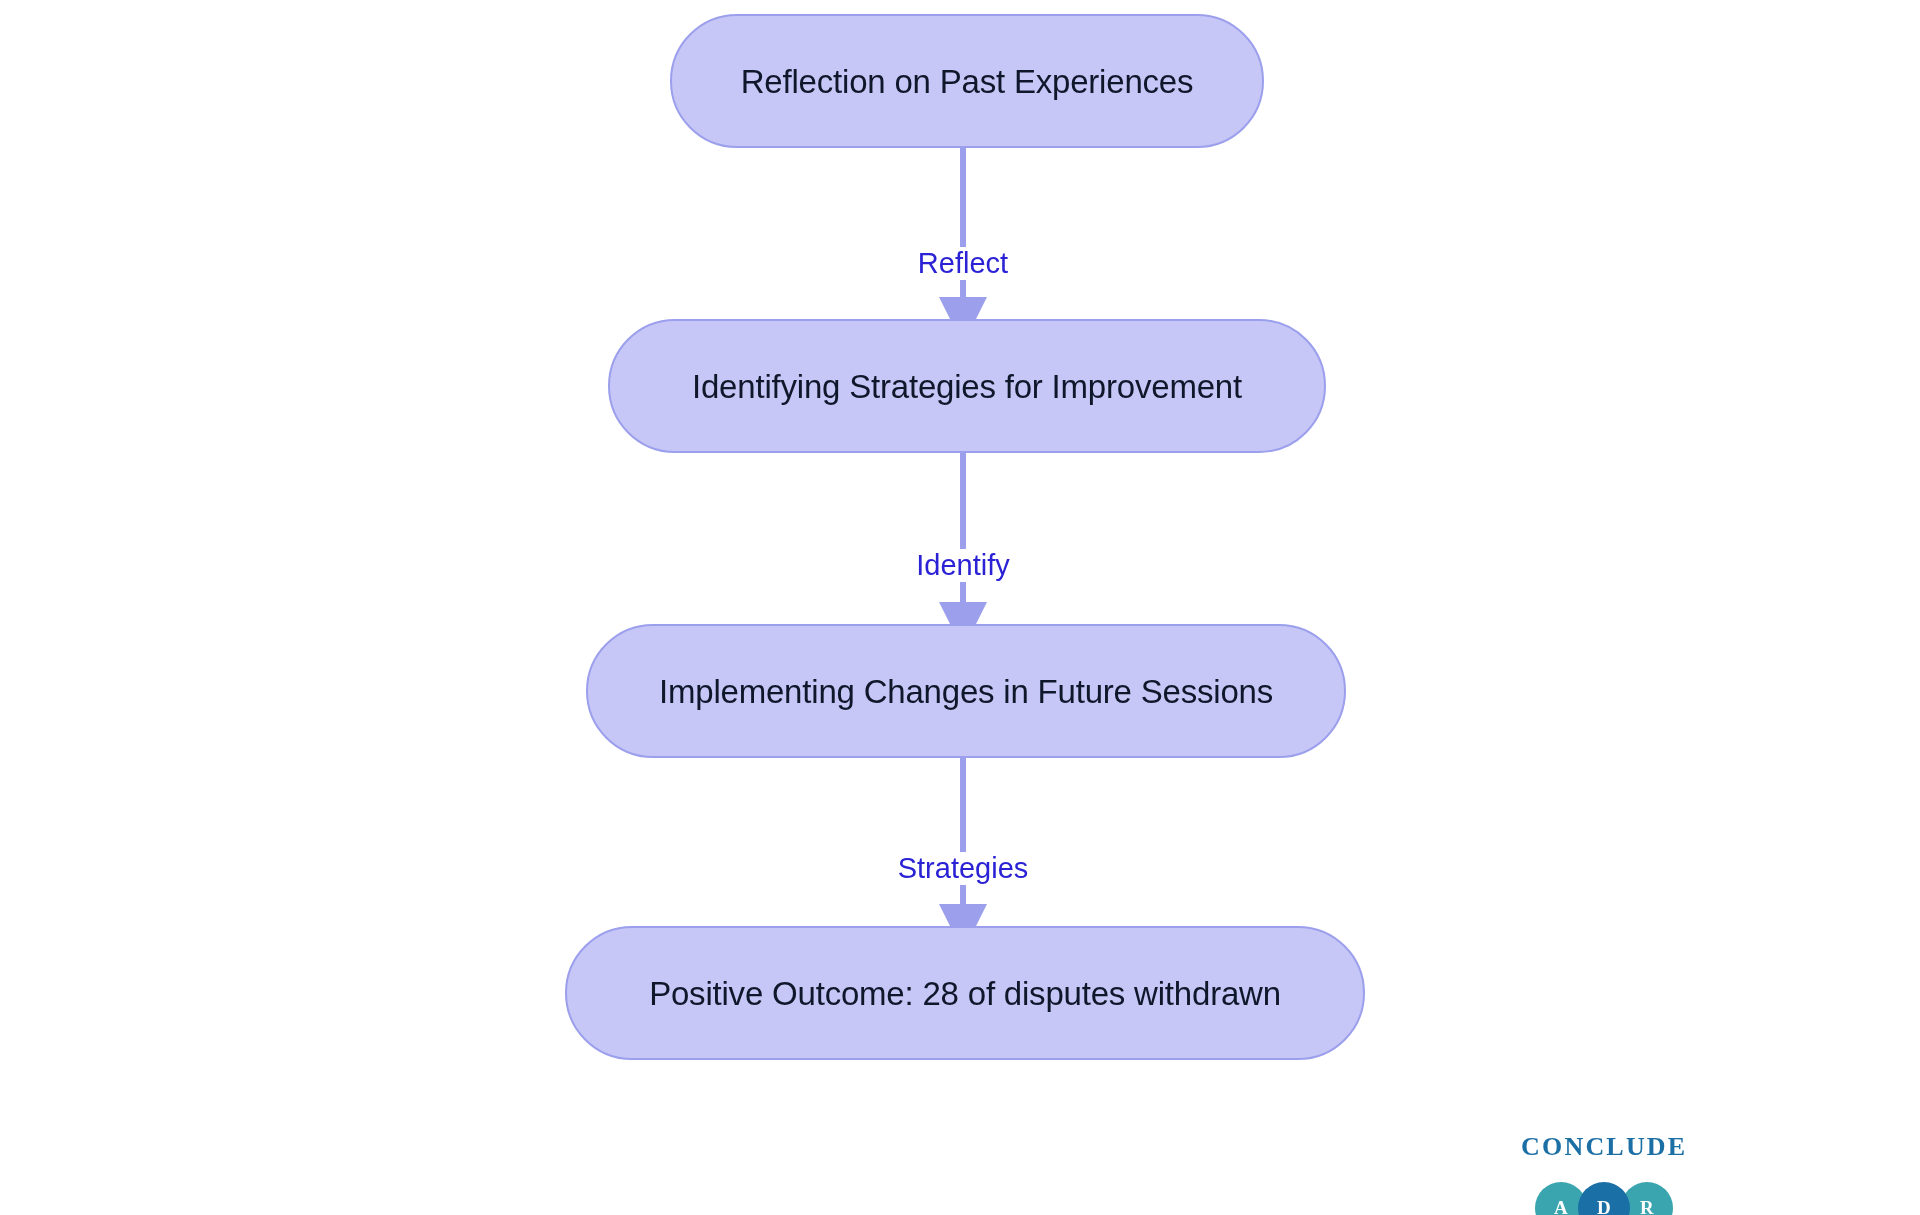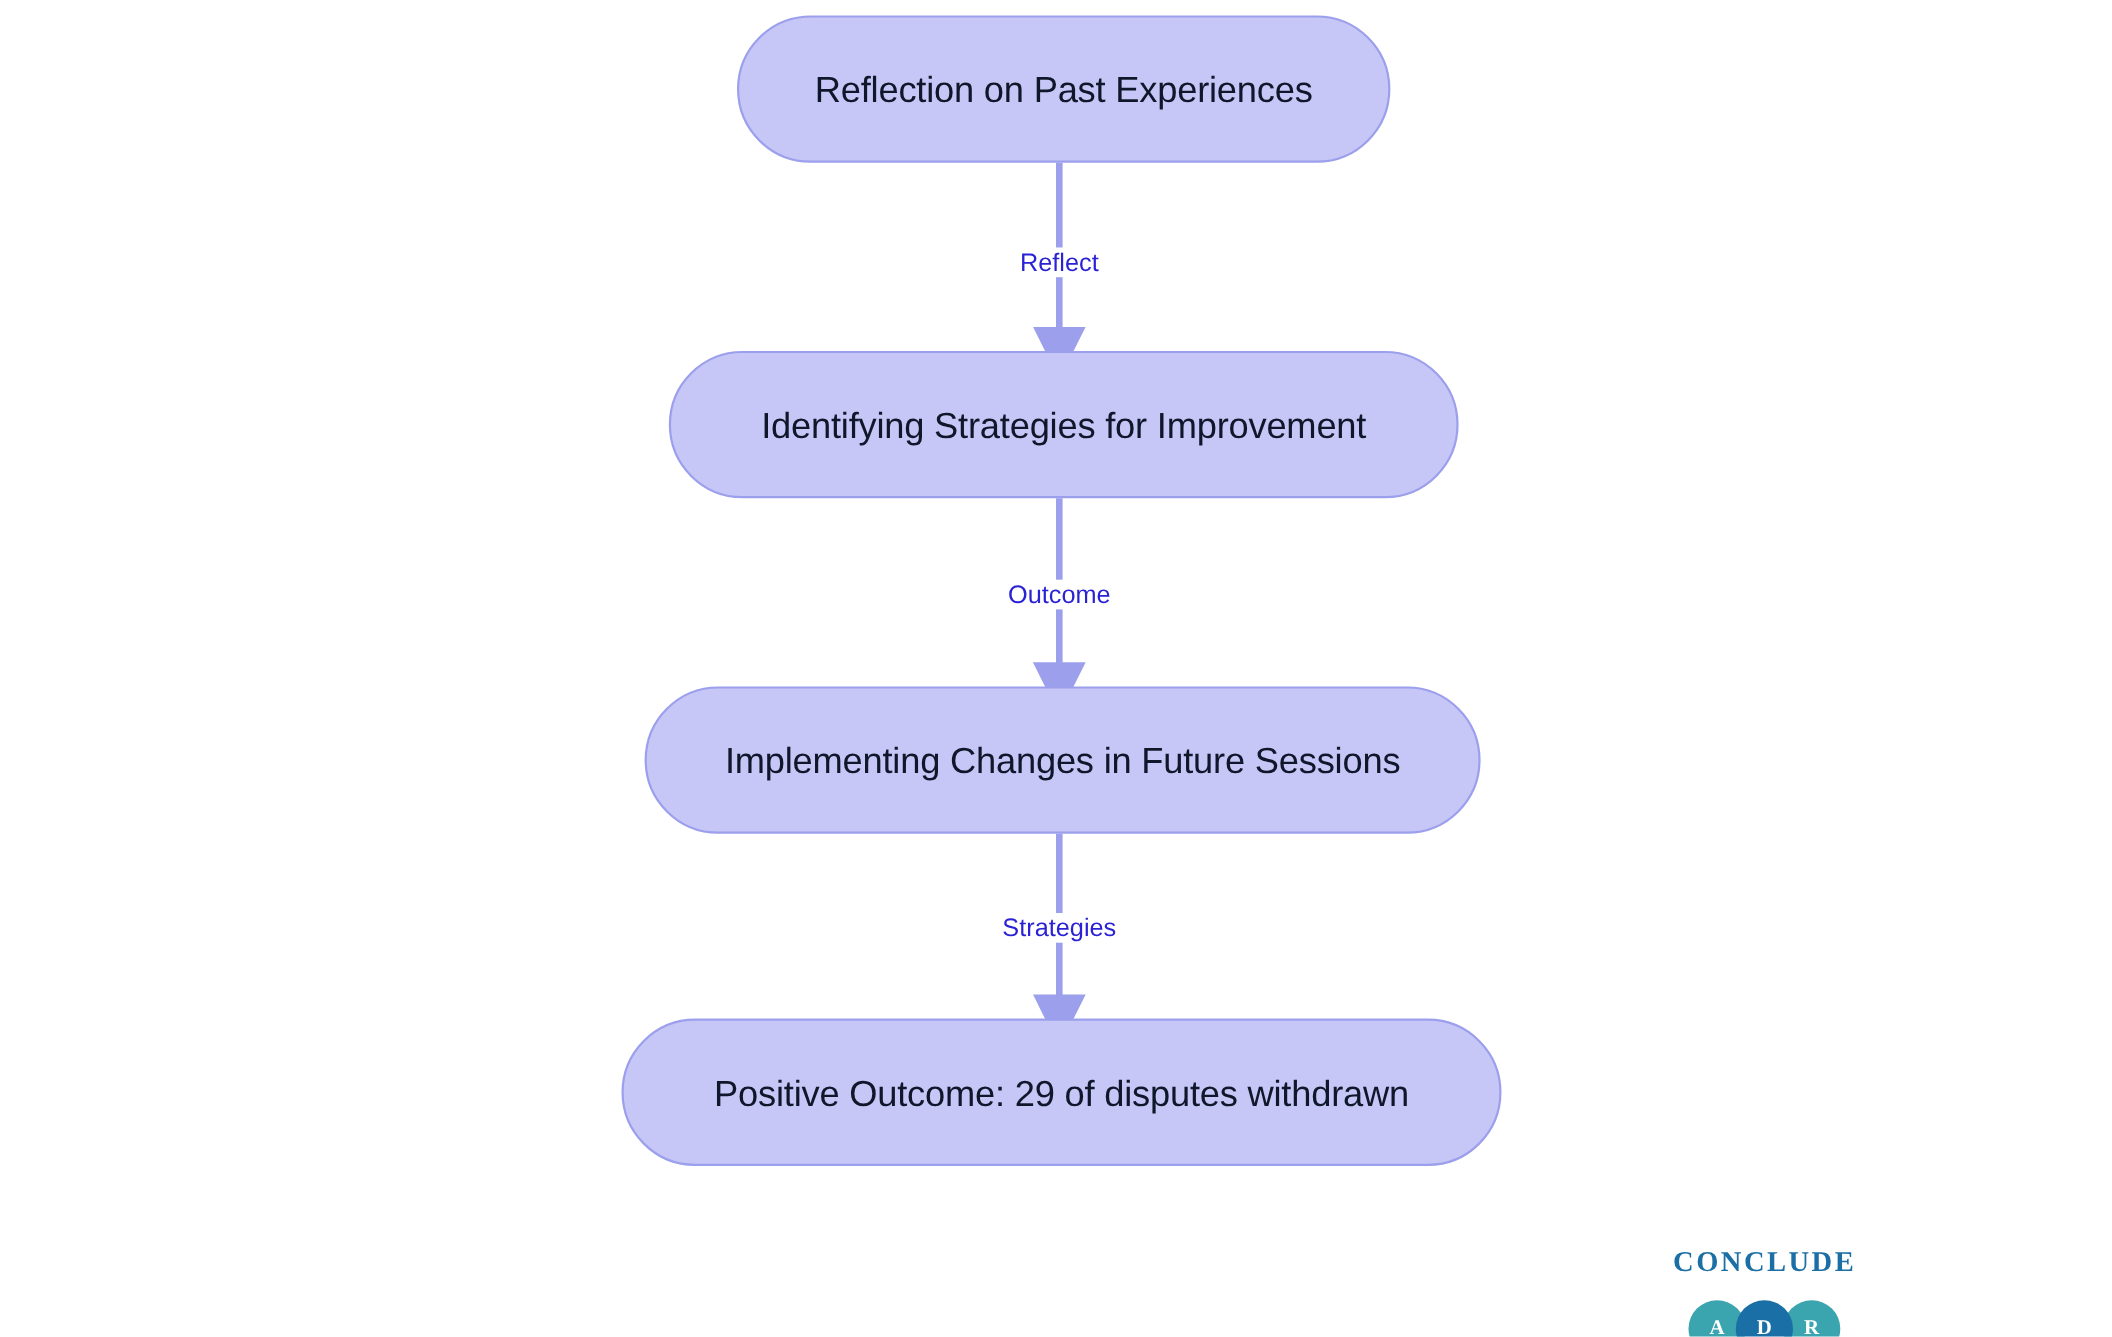--- a/index.html
+++ b/index.html
@@ -73,26 +73,27 @@
     position: absolute;
     left: 0; top: 0;
     width: 1920px; height: 1215px;
     pointer-events: none;
   }
 
   .edge-label {
     position: absolute;
     color: #2a22d4;
     font-family: "Liberation Sans", sans-serif;
-    font-size: 23px;
+    font-size: 29px;
     line-height: 1;
     white-space: nowrap;
     transform: translateX(-50%);
     background: #ffffff;
     padding: 2px 8px;
+    margin-top: 22px;
   }
 
   #edge-label-reflect   { left: 963px; top: 225px; }
   #edge-label-identify  { left: 963px; top: 527px; }
   #edge-label-implement { left: 963px; top: 830px; }
 
   
   #brand-logo {
     position: absolute;
     left: 1521px;
@@ -167,26 +168,26 @@
 
   <div class="node" id="node-implementing">
     <span class="node-label">Implementing Changes in Future Sessions</span>
   </div>
 
   <div class="node" id="node-strategies">
     <span class="node-label">Identifying Strategies for Improvement</span>
   </div>
 
   <div class="node" id="node-outcome">
-    <span class="node-label">Positive Outcome: 29 of disputes withdrawn</span>
+    <span class="node-label">Positive Outcome: 28 of disputes withdrawn</span>
   </div>
 
   <div class="edge-label" id="edge-label-reflect">Reflect</div>
 
-  <div class="edge-label" id="edge-label-identify">Outcome</div>
+  <div class="edge-label" id="edge-label-identify">Identify</div>
 
   <div class="edge-label" id="edge-label-implement">Strategies</div>
 
   <div id="brand-logo">
     <div id="brand-wordmark">CONCLUDE</div>
 
     <div id="brand-circles">
       <div class="brand-circle teal" id="brand-circle-a">
         <span>A</span>
       </div>

